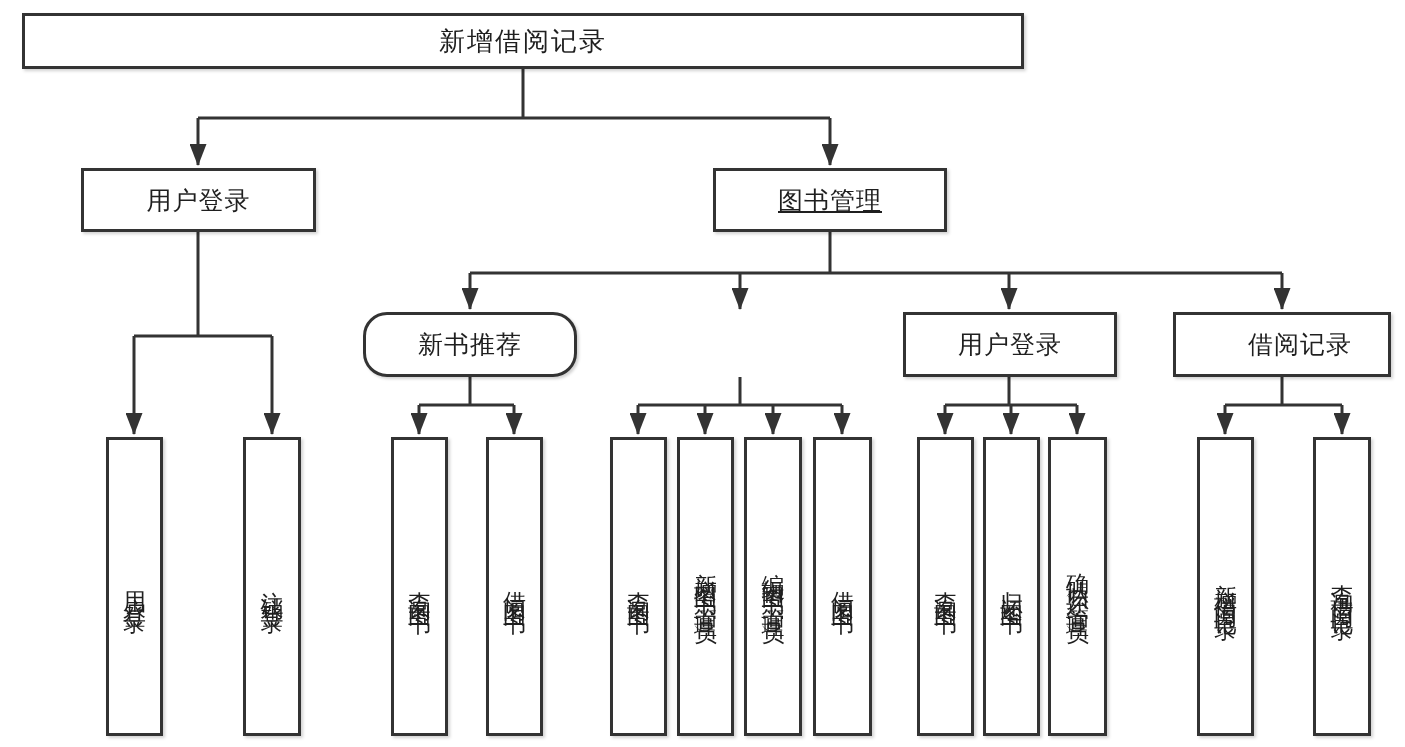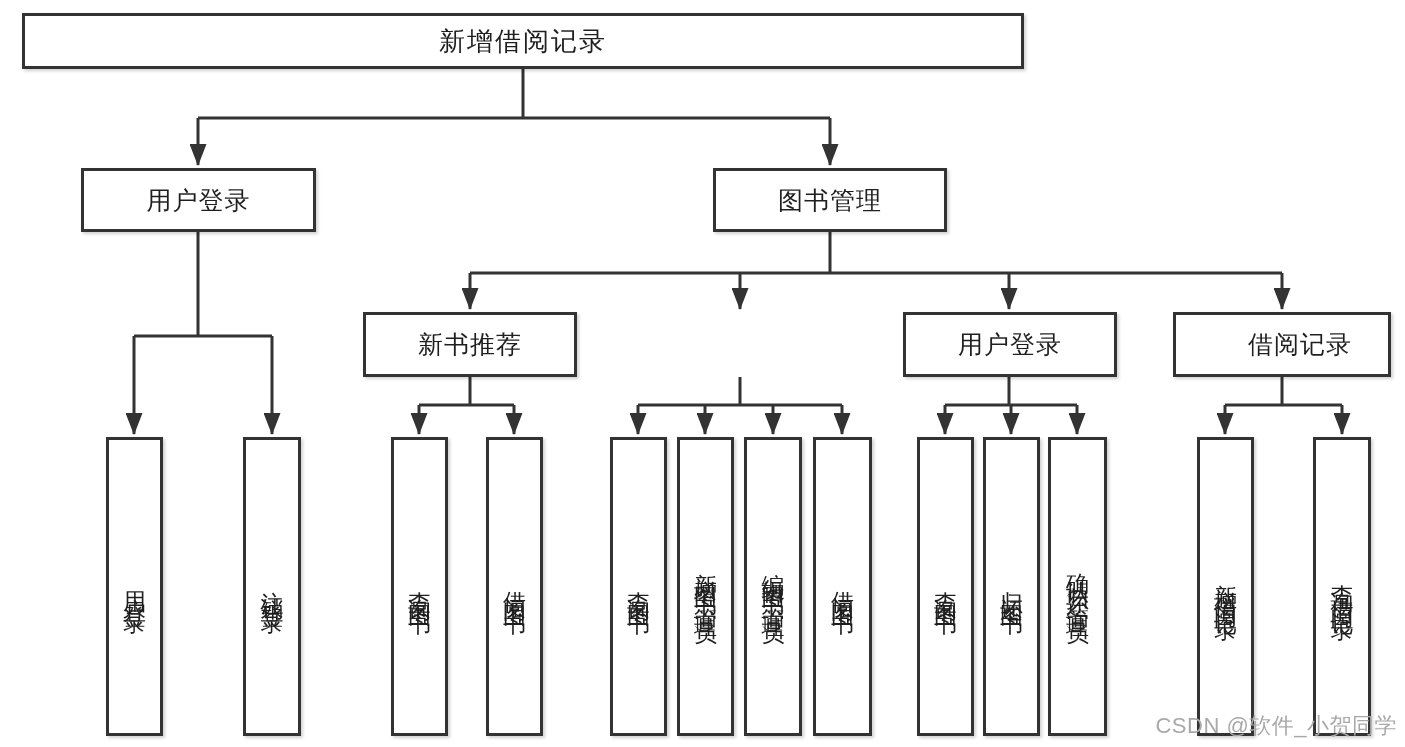--- a/index.html
+++ b/index.html
@@ -85,23 +85,23 @@
 
       <path d="M1282,377 V405 M1225,405 H1342"></path>
       <line x1="1225" y1="405" x2="1225" y2="434" marker-end="url(#arrow)"></line>
       <line x1="1342" y1="405" x2="1342" y2="434" marker-end="url(#arrow)"></line>
     </g>
   </svg>
 
   <div class="node root-node" style="left:22px; top:13px; width:1002px; height:56px;">新增借阅记录</div>
 
   <div class="node" style="left:81px; top:168px; width:235px; height:64px;">用户登录</div>
-  <div class="node" style="left:713px; top:168px; width:234px; height:64px;">图书管理</div>
+  <div class="node" style="left:713px; top:168px; width:234px; height:64px;text-decoration:underline;">图书管理</div>
 
-  <div class="node" style="left:363px; top:312px; width:214px; height:65px;">新书推荐</div>
+  <div class="node" style="left:363px; top:312px; width:214px; height:65px;border-radius:24px;">新书推荐</div>
   <div class="node" style="left:903px; top:312px; width:214px; height:65px;">用户登录</div>
   <div class="node" style="left:1173px; top:312px; width:218px; height:65px;padding-left:36px;">借阅记录</div>
 
   <div class="node v" style="left:106px; top:437px; width:57px; height:299px;">用户登录</div>
   <div class="node v" style="left:243px; top:437px; width:58px; height:299px;">注销登录</div>
 
   <div class="node v" style="left:391px; top:437px; width:57px; height:299px;">查询图书</div>
   <div class="node v" style="left:486px; top:437px; width:57px; height:299px;">借阅图书</div>
 
   <div class="node v" style="left:610px; top:437px; width:57px; height:299px;">查询图书</div>
@@ -109,15 +109,14 @@
   <div class="node v" style="left:744px; top:437px; width:58px; height:299px;">编辑图书（管理员）</div>
   <div class="node v" style="left:813px; top:437px; width:59px; height:299px;">借阅图书</div>
 
   <div class="node v" style="left:917px; top:437px; width:57px; height:299px;">查询图书</div>
   <div class="node v" style="left:983px; top:437px; width:57px; height:299px;">归还图书</div>
   <div class="node v" style="left:1048px; top:437px; width:59px; height:299px;">确认归还（管理员）</div>
 
   <div class="node v" style="left:1197px; top:437px; width:57px; height:299px;">新增借阅记录</div>
   <div class="node v" style="left:1313px; top:437px; width:58px; height:299px;">查询借阅记录</div>
 
-  <div class="watermark">CSDN @软件_小贺同学</div>
 
 </div>
 
 </body></html>

